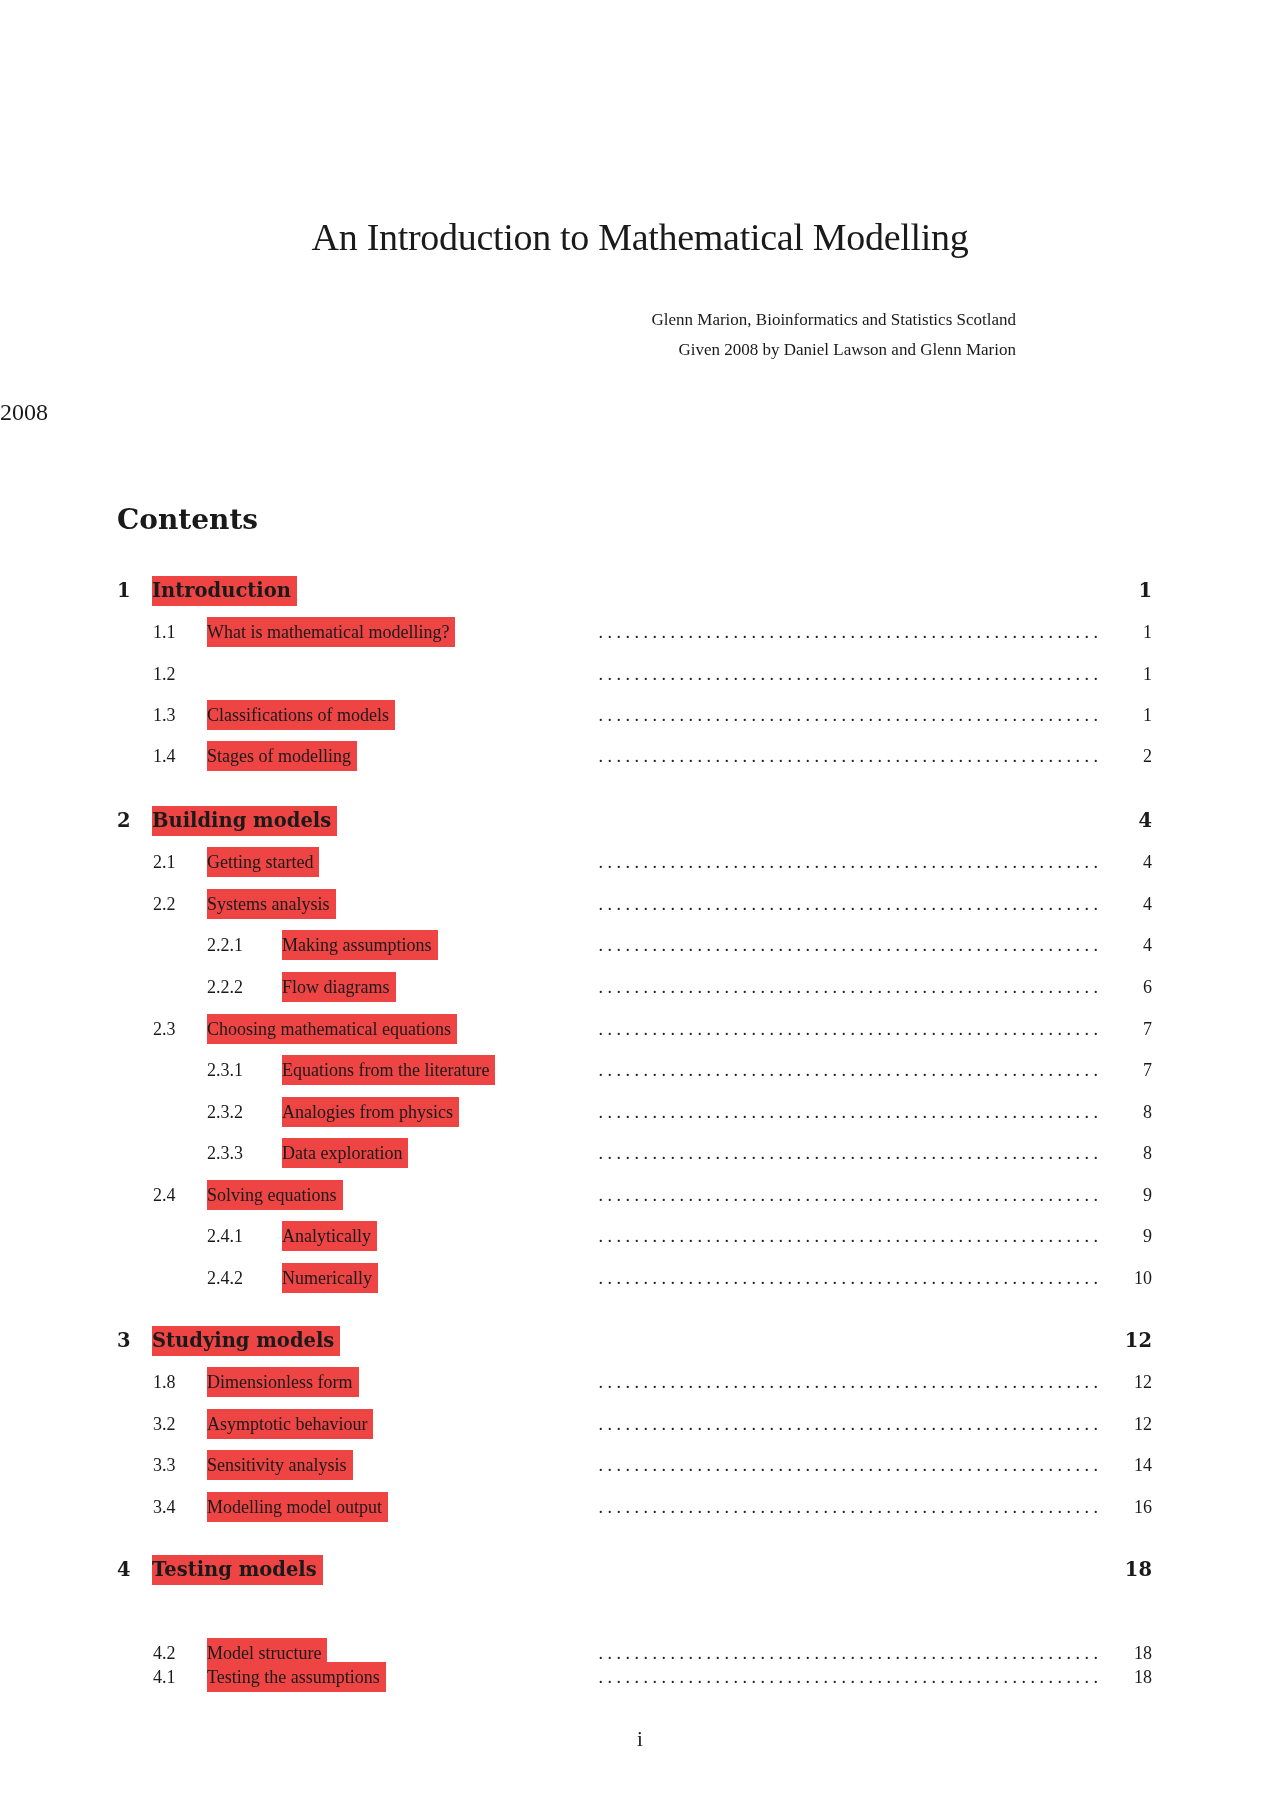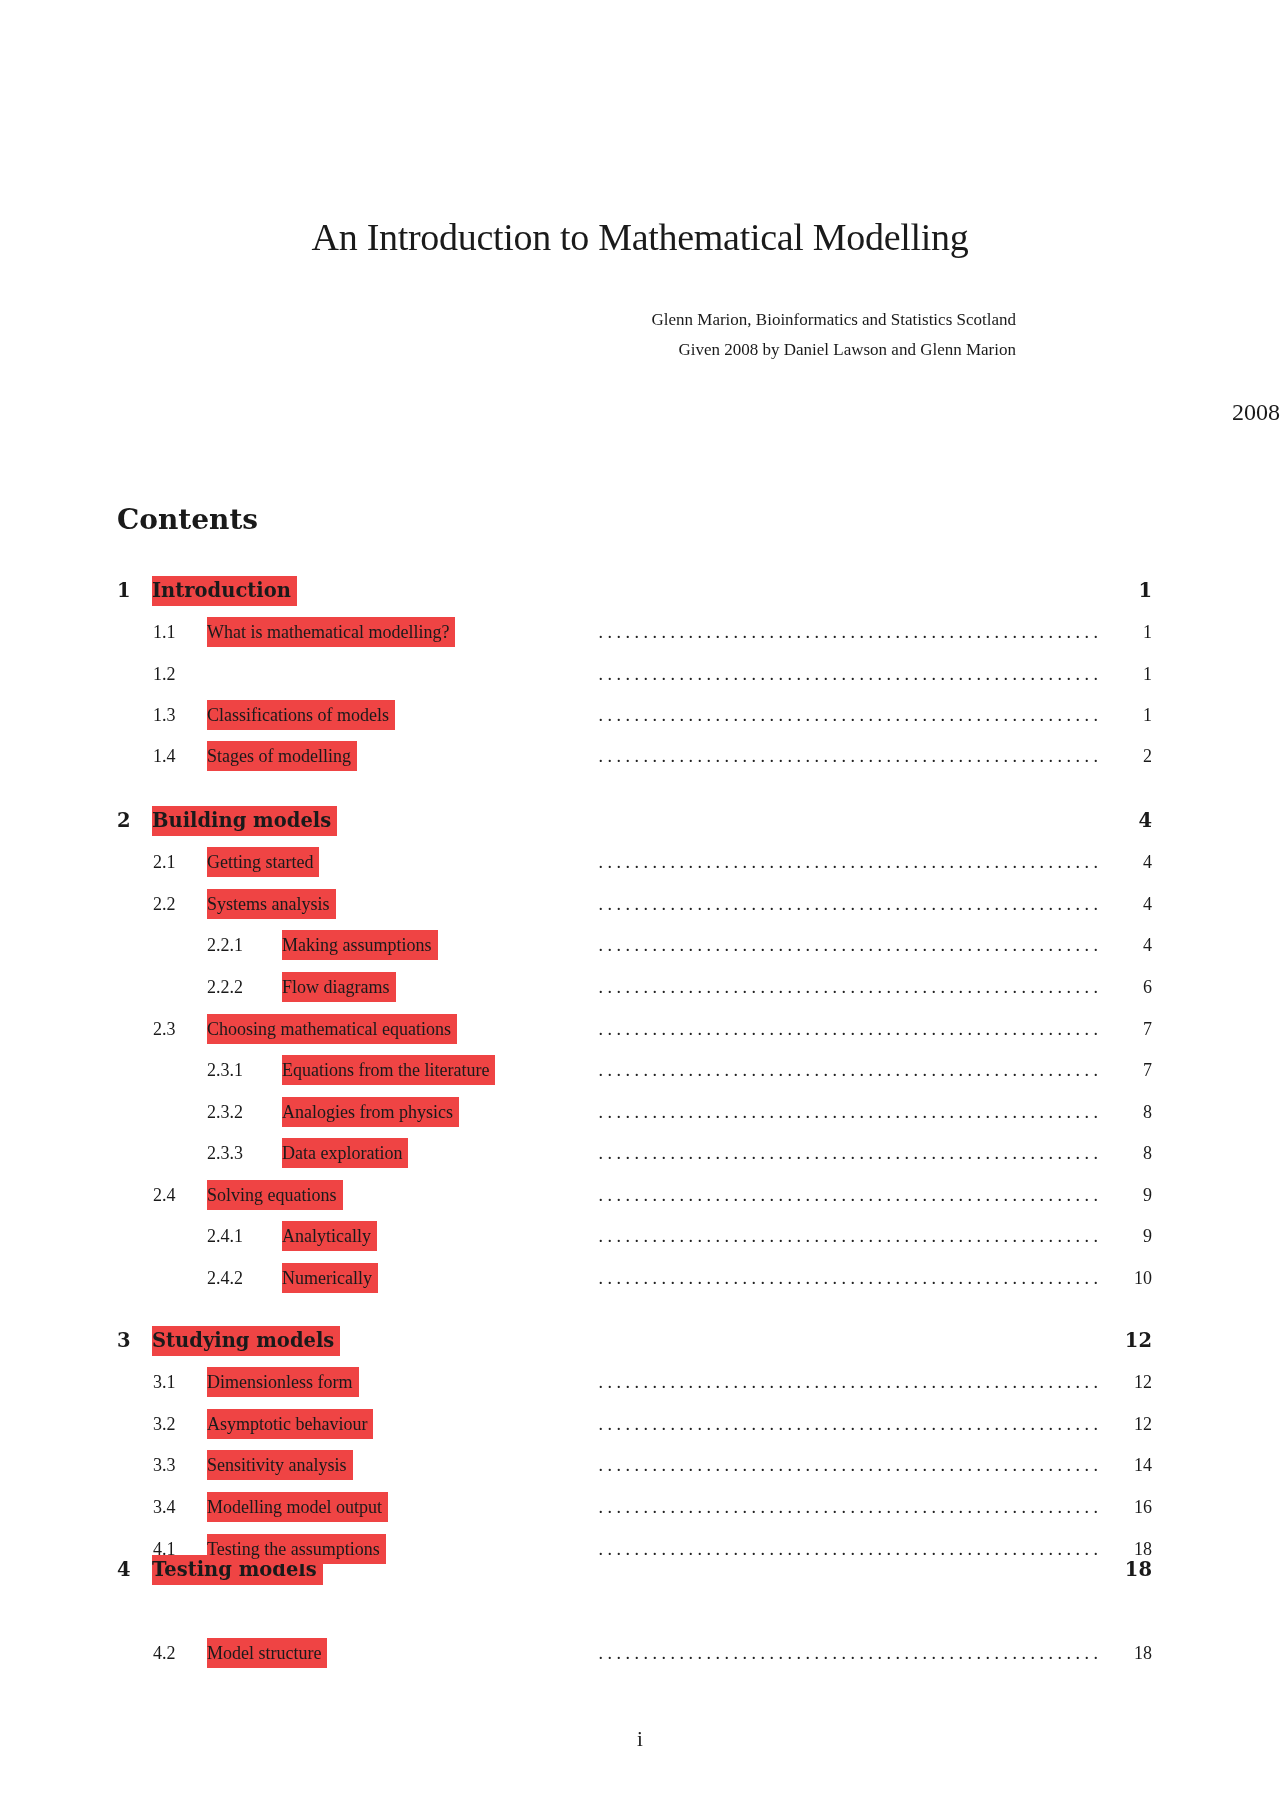--- a/index.html
+++ b/index.html
@@ -11,21 +11,21 @@
   .title {
     position: absolute; left: 0; width: 1280px; top: 214px;
     text-align: center; font-family: "Liberation Serif", serif;
     font-size: 38px; font-weight: normal; line-height: 46px; letter-spacing: -0.3px;
   }
   .author {
     position: absolute; left: 0; width: 1016px; text-align: right;
     font-family: "Liberation Serif", serif; font-size: 17px; line-height: 30px;
   }
   .date {
-    position: absolute; left: 0; width: 1280px; top: 397px; text-align: right;
+    position: absolute; left: 0; width: 1280px; top: 397px; text-align: left;
     font-family: "Liberation Serif", serif; font-size: 24px; line-height: 30px;
   }
   .contents-heading {
     position: absolute; left: 117px; top: 502px;
     font-family: "DejaVu Serif", serif; font-weight: bold; font-size: 28px; line-height: 36px;
   }
   .toc-row {
     position: absolute; left: 0; width: 1280px; height: 30px;
     font-family: "Liberation Serif", serif; font-size: 18px; line-height: 30px;
   }
@@ -162,21 +162,21 @@
     <span class="toc-leader">. . . . . . . . . . . . . . . . . . . . . . . . . . . . . . . . . . . . . . . . . . . . . . . . . . . . . . . .</span>
     <span class="toc-page">10</span>
   </div>
 
   <div class="toc-row chapter" style="top:1326px;">
     <span class="toc-num">3</span>
     <span class="toc-title">Studying models</span>
     <span class="toc-page">12</span>
   </div>
   <div class="toc-row section" style="top:1367px;">
-    <span class="toc-num">3.1</span>
+    <span class="toc-num">1.8</span>
     <span class="toc-title">Dimensionless form</span>
     <span class="toc-leader">. . . . . . . . . . . . . . . . . . . . . . . . . . . . . . . . . . . . . . . . . . . . . . . . . . . . . . . .</span>
     <span class="toc-page">12</span>
   </div>
   <div class="toc-row section" style="top:1409px;">
     <span class="toc-num">3.2</span>
     <span class="toc-title">Asymptotic behaviour</span>
     <span class="toc-leader">. . . . . . . . . . . . . . . . . . . . . . . . . . . . . . . . . . . . . . . . . . . . . . . . . . . . . . . .</span>
     <span class="toc-page">12</span>
   </div>
@@ -191,21 +191,21 @@
     <span class="toc-title">Modelling model output</span>
     <span class="toc-leader">. . . . . . . . . . . . . . . . . . . . . . . . . . . . . . . . . . . . . . . . . . . . . . . . . . . . . . . .</span>
     <span class="toc-page">16</span>
   </div>
 
   <div class="toc-row chapter" style="top:1555px;">
     <span class="toc-num">4</span>
     <span class="toc-title">Testing models</span>
     <span class="toc-page">18</span>
   </div>
-  <div class="toc-row section" style="top:1534px;">
+  <div class="toc-row section" style="top:1662px;">
     <span class="toc-num">4.1</span>
     <span class="toc-title">Testing the assumptions</span>
     <span class="toc-leader">. . . . . . . . . . . . . . . . . . . . . . . . . . . . . . . . . . . . . . . . . . . . . . . . . . . . . . . .</span>
     <span class="toc-page">18</span>
   </div>
   <div class="toc-row section" style="top:1638px;">
     <span class="toc-num">4.2</span>
     <span class="toc-title">Model structure</span>
     <span class="toc-leader">. . . . . . . . . . . . . . . . . . . . . . . . . . . . . . . . . . . . . . . . . . . . . . . . . . . . . . . .</span>
     <span class="toc-page">18</span>

